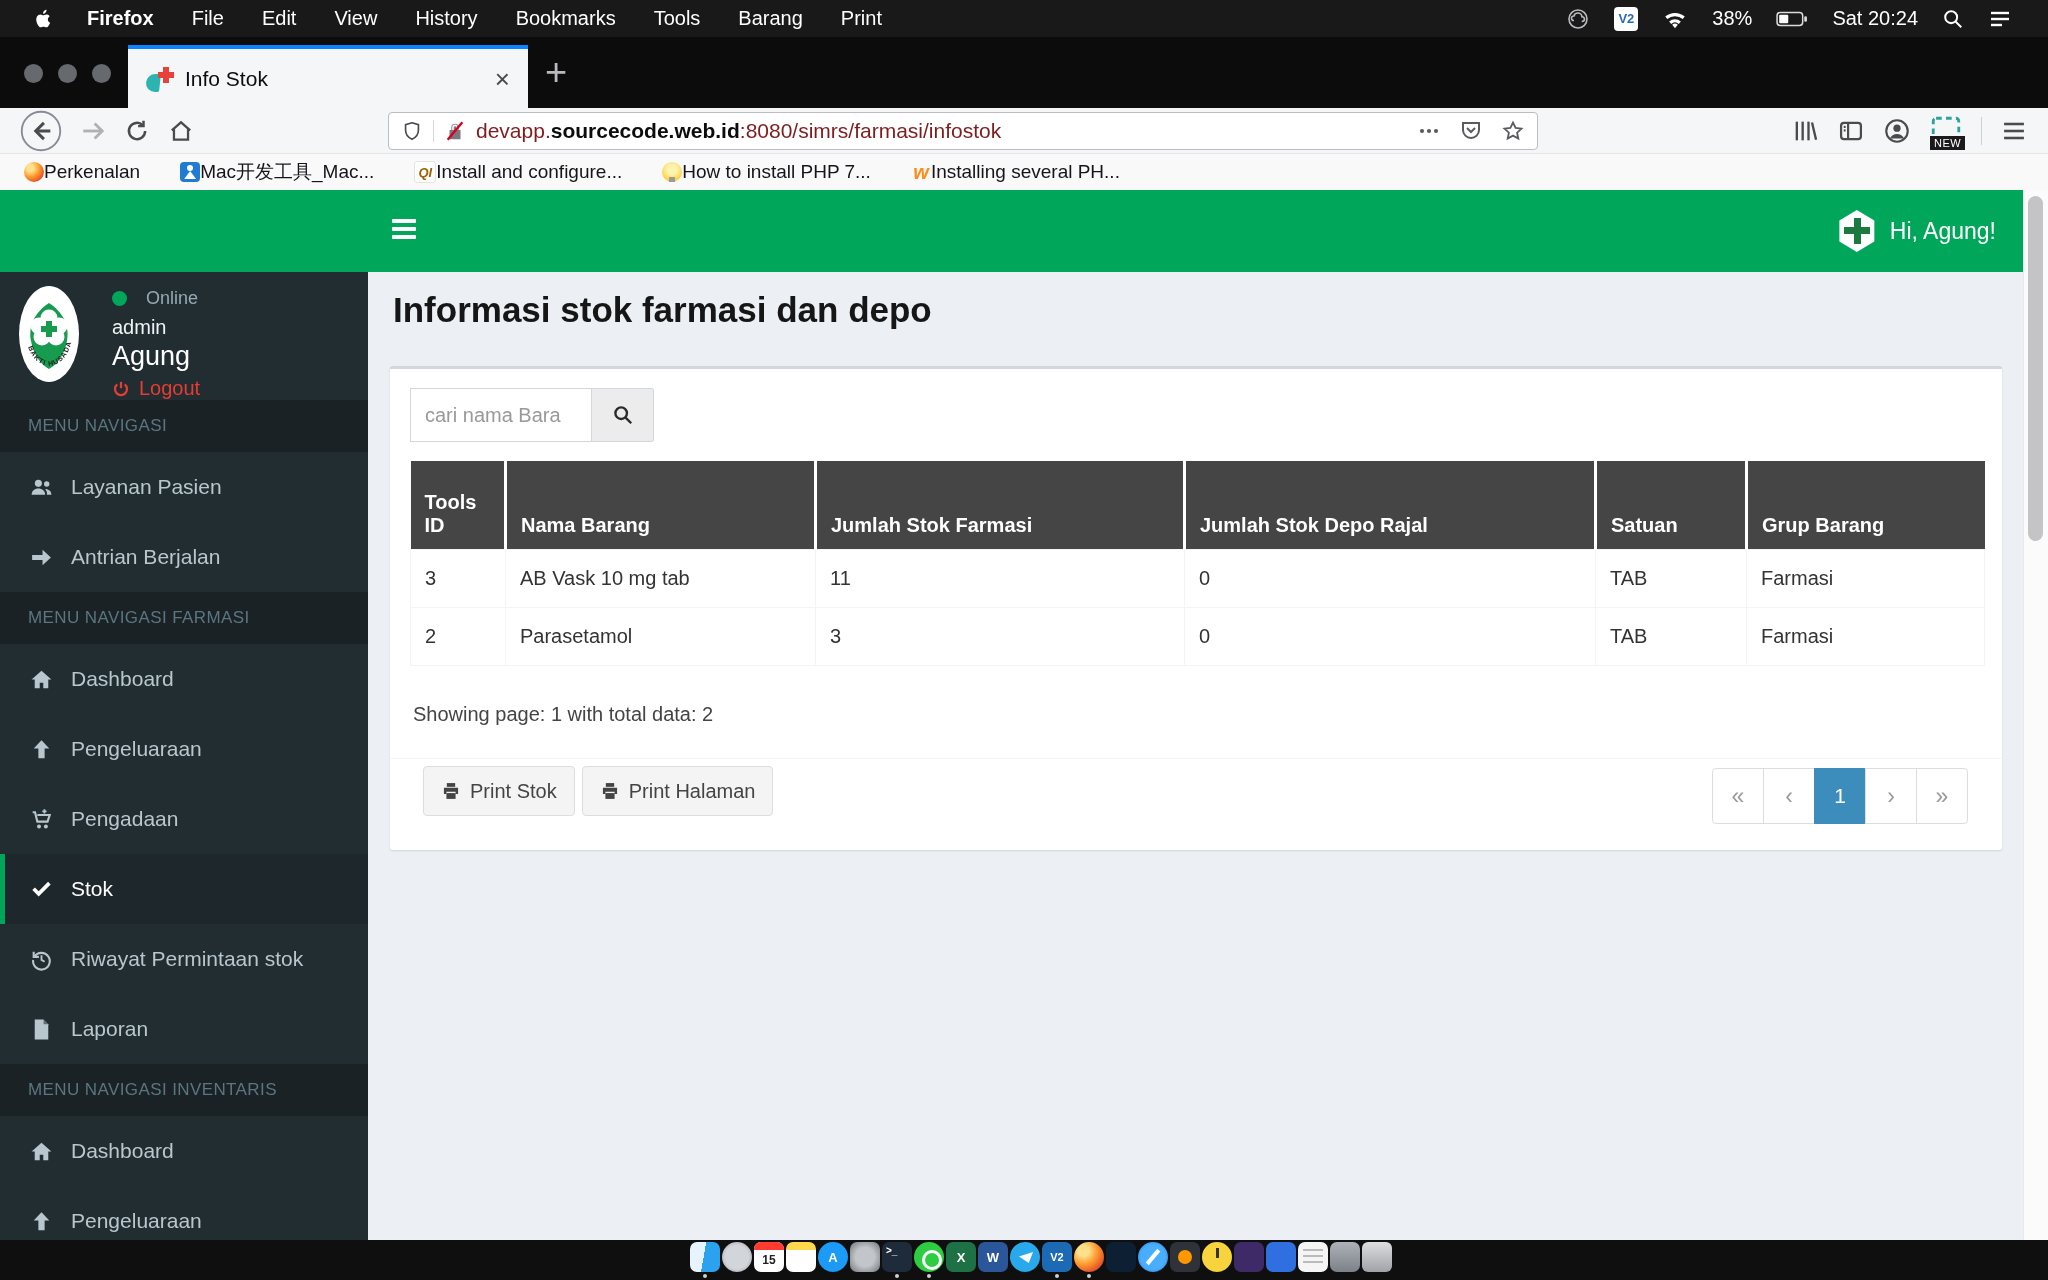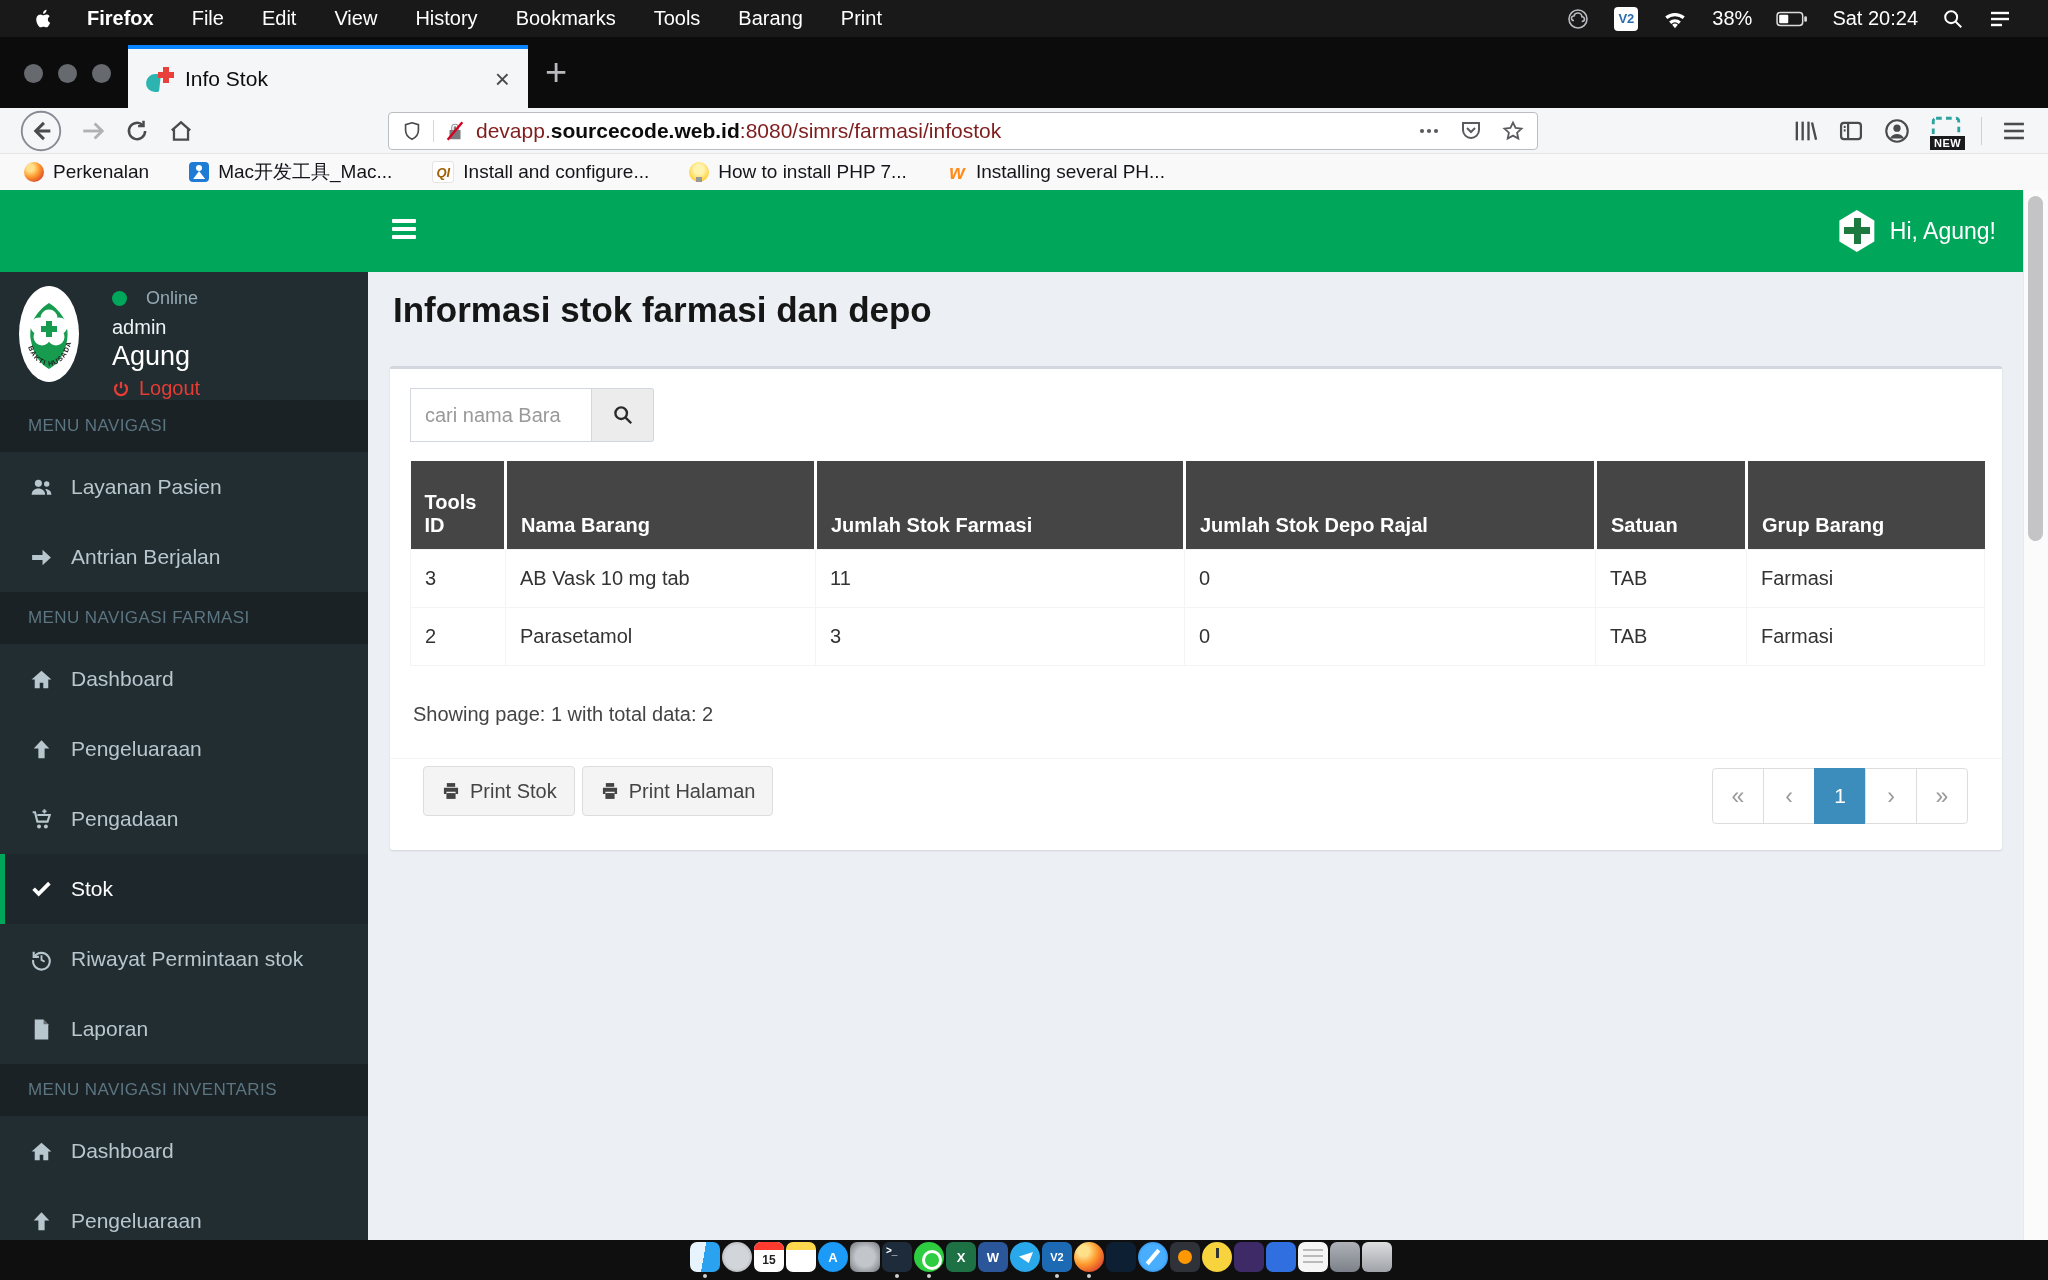--- a/index.html
+++ b/index.html
@@ -41,26 +41,26 @@
   .urlbar{height:38px;width:1150px;background:#fff;border:1px solid #bcbcc3;border-radius:4px;
           display:flex;align-items:center;padding:0 12px;gap:10px;box-sizing:border-box;font-size:21px;}
   .url-sep{width:1px;height:22px;background:#d7d7db;}
   .url-gray{color:#7f1d1d;text-align:right;}
   .url-domain{color:#0c0c0d;font-weight:700;}
   .url-right{margin-left:auto;display:flex;align-items:center;gap:18px;color:#5a5a5f;}
   .flex1{flex:1;}
   .tool-sep{width:1px;height:28px;background:#d0d0d4;}
   .shotwrap{position:relative;width:34px;height:34px;}
   .newbadge{position:absolute;left:1px;bottom:-2px;background:#1b1b1d;color:#fff;font-size:11px;
-            font-weight:700;padding:1px 4px;letter-spacing:.5px;}
+            font-weight:400;padding:1px 4px;letter-spacing:.5px;}
 
   
   .bookmarks{position:absolute;top:154px;left:0;right:0;height:36px;background:#f9f9fa;
              display:flex;align-items:center;padding-left:24px;gap:40px;font-size:19px;color:#15141a;}
-  .bm{display:flex;align-items:center;gap:9px;}
+  .bm{display:flex;align-items:center;}
   .bi{width:20px;height:20px;flex:0 0 20px;}
   .bi-firefox,.d-firefox{border-radius:50%;
      background:radial-gradient(circle at 32% 30%,#ffe08a 0 18%,#ff9a2e 46%,#e3562a 74%,#c43b88 100%);}
   .bi-mac{background:#1f7bd4;border-radius:4px;position:relative;}
   .bi-mac::before{content:"";position:absolute;left:7px;top:3px;width:6px;height:6px;border-radius:50%;background:#fff;}
   .bi-mac::after{content:"";position:absolute;left:4px;top:9px;width:12px;height:8px;background:#fff;
                  clip-path:polygon(50% 0,100% 100%,0 100%);}
   .bi-qi{background:#fff;border:1px solid #e4e4e4;border-radius:3px;display:flex;align-items:center;
          justify-content:center;font-size:13px;font-weight:700;color:#a16207;}
   .bi-bulb{border-radius:50%;background:radial-gradient(circle at 50% 38%,#fff3b0 0 30%,#ffd33d 70%,#e0a800 100%);position:relative;}

